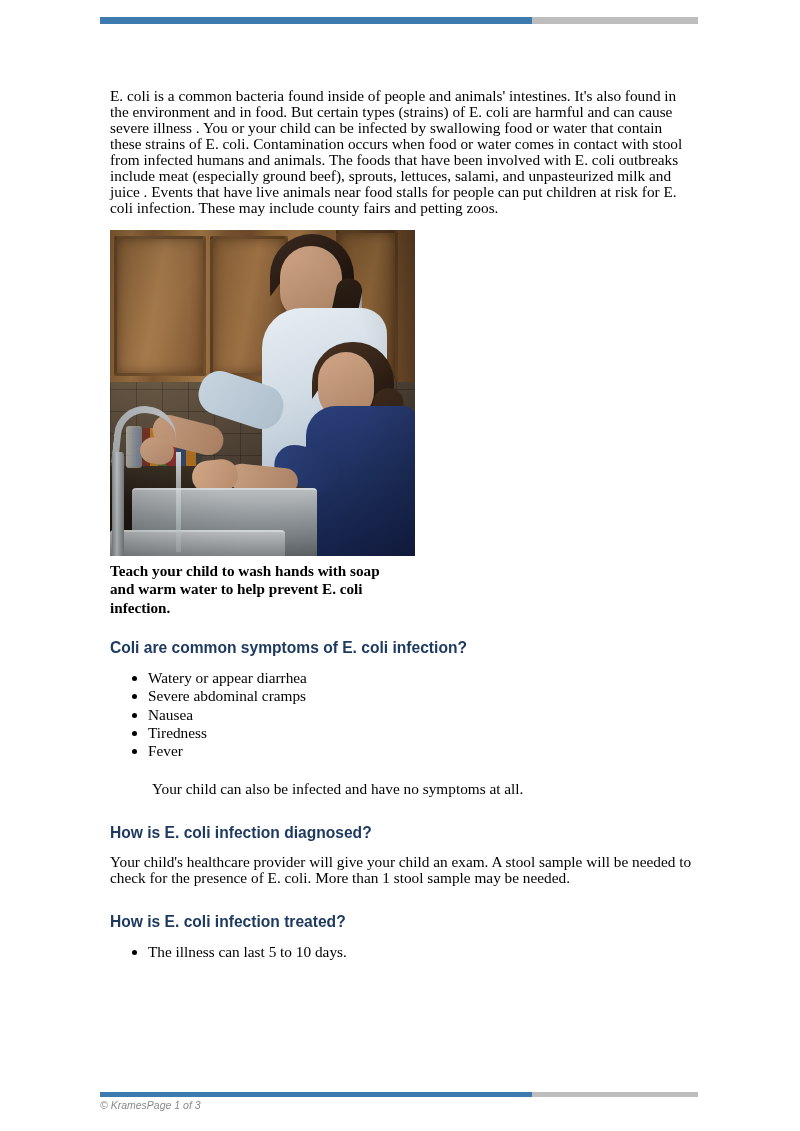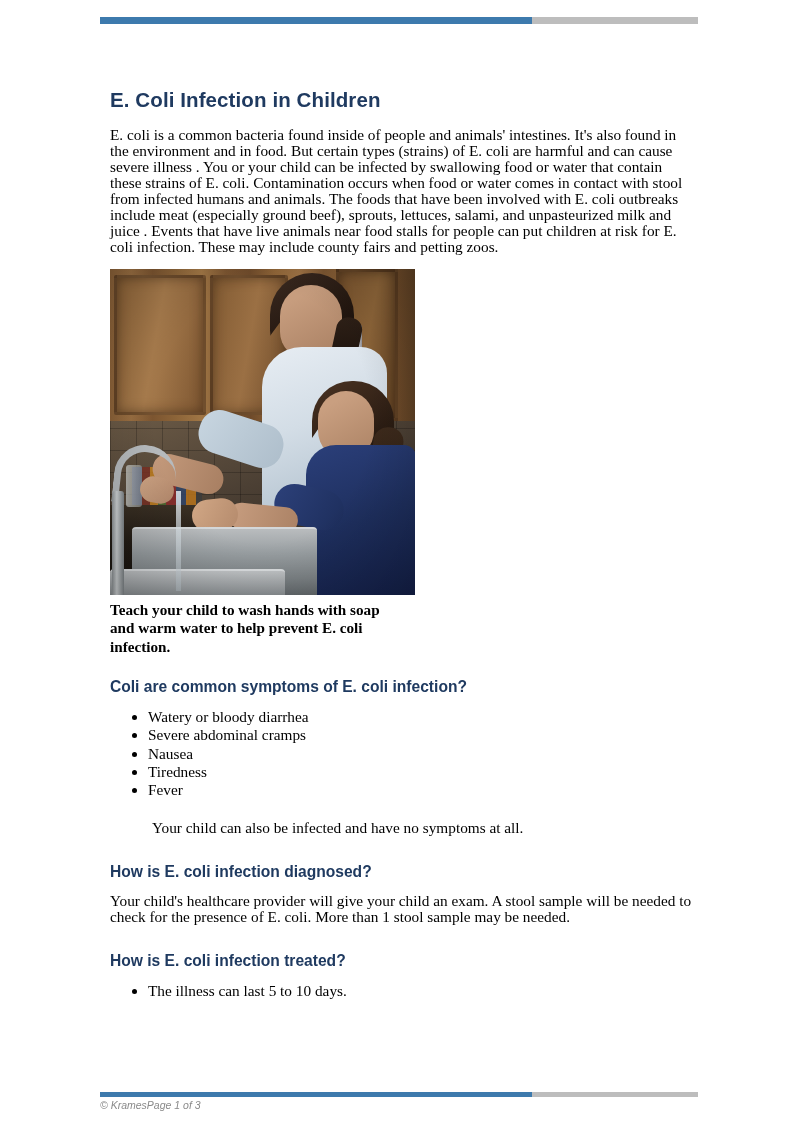--- a/index.html
+++ b/index.html
@@ -328,21 +328,20 @@
 </head>
 <body>
 
 <div class="header-rule">
   <div class="seg-blue"></div>
   <div class="seg-gray"></div>
 </div>
 
 <div class="page">
 
-  <h1 class="doc-title">E. Coli Infection in Children</h1>
 
   <p class="body-text">E. coli is a common bacteria found inside of people and animals' intestines. It's also found in the environment and in food. But certain types (strains) of E. coli are harmful and can cause severe illness . You or your child can be infected by swallowing food or water that contain these strains of E. coli. Contamination occurs when food or water comes in contact with stool from infected humans and animals. The foods that have been involved with E. coli outbreaks include meat (especially ground beef), sprouts, lettuces, salami, and unpasteurized milk and juice . Events that have live animals near food stalls for people can put children at risk for E. coli infection. These may include county fairs and petting zoos.</p>
 
   <div class="figure">
     <div class="photo">
       <div class="ph-layer cab-wall"></div>
       <div class="ph-layer cab-door-a"></div>
       <div class="ph-layer cab-door-b"></div>
       <div class="ph-layer cab-door-c"></div>
       <div class="handle h1"></div>
@@ -371,21 +370,21 @@
       <div class="ph-layer faucet-arc"></div>
       <div class="ph-layer faucet-stem"></div>
       <div class="ph-layer water"></div>
       <div class="ph-layer photo-vignette"></div>
     </div>
     <div class="figcaption">Teach your child to wash hands with soap and warm water to help prevent E. coli infection.</div>
   </div>
 
   <h2 class="section-heading">Coli are common symptoms of E. coli infection?</h2>
   <ul class="bullets">
-    <li>Watery or bloody diarrhea</li>
+    <li>Watery or appear diarrhea</li>
     <li>Severe abdominal cramps</li>
     <li>Nausea</li>
     <li>Tiredness</li>
     <li>Fever</li>
   </ul>
   <p class="body-text" style="margin-top:21px;margin-left:42px;">Your child can also be infected and have no symptoms at all.</p>
 
   <h2 class="section-heading" style="margin-top:27px;">How is E. coli infection diagnosed?</h2>
   <p class="body-text">Your child's healthcare provider will give your child an exam. A stool sample will be needed to check for the presence of E. coli. More than 1 stool sample may be needed.</p>
 

